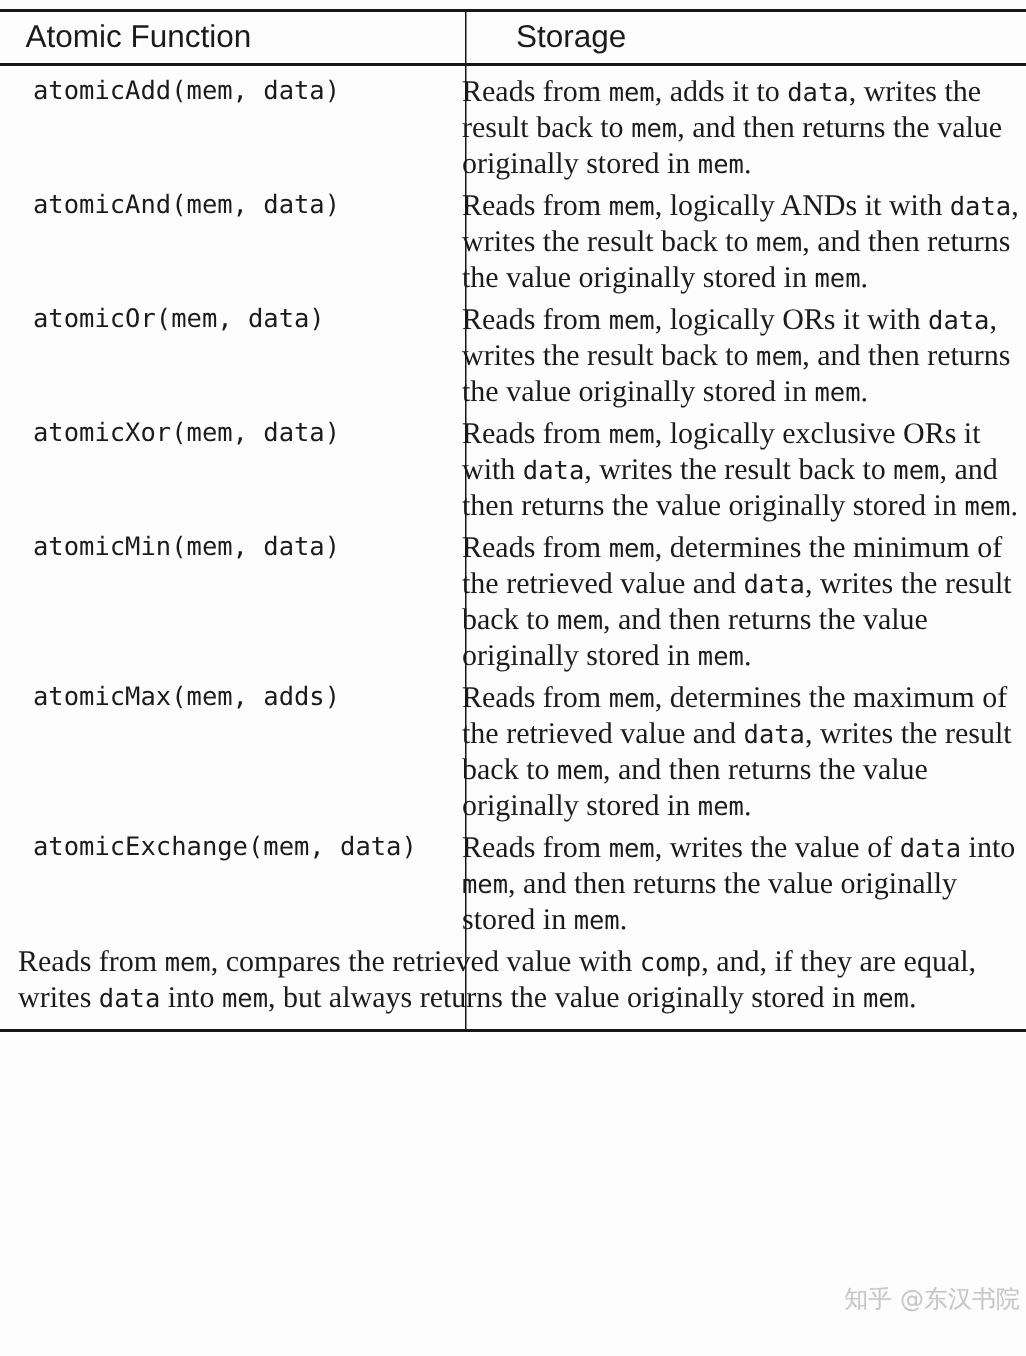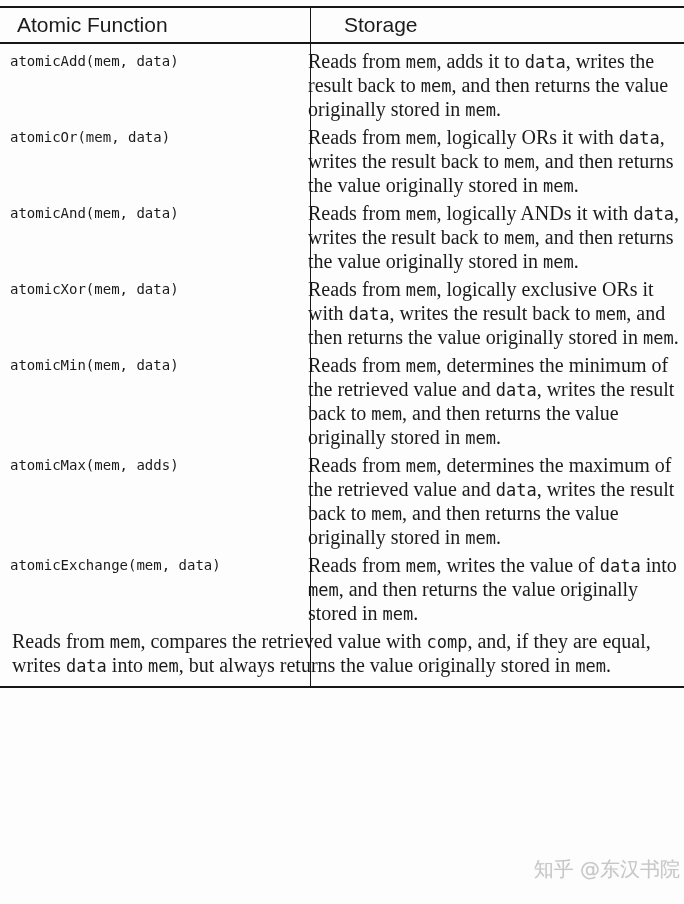--- a/index.html
+++ b/index.html
@@ -48,24 +48,24 @@
   }
   .tbody {
     padding: 6px 0 4px 0;
   }
   .row {
     display: flex;
     margin-bottom: 4px;
   }
   .cell-fn {
     width: 296px;
-    padding-left: 10px;
+    padding-left: 22px;
     box-sizing: border-box;
     font-family: "DejaVu Sans Mono", monospace;
-    font-size: 14px;
+    font-size: 17px;
     line-height: 23px;
     white-space: normal;
     word-break: normal;
   }
   .cell-bhv {
     flex: 1;
     padding-left: 12px;
     font-size: 20px;
     line-height: 23px;
   }
@@ -81,21 +81,21 @@
     text-align: center;
     font-size: 20px;
     line-height: 24px;
     margin-top: 44px;
   }
   .watermark {
     position: absolute;
     right: 4px;
     top: 856px;
     font-family: "DejaVu Sans", sans-serif;
-    font-size: 20px;
+    font-size: 16px;
     color: #c7c7c7;
     text-shadow: 0 0 1px #e9e9e9;
     white-space: nowrap;
   }
 </style>
 </head>
 <body>
 
 <div class="page">
 
@@ -106,26 +106,26 @@
       <div class="hcell-left">Atomic Function</div>
       <div class="hcell-right">Storage</div>
     </div>
 
     <div class="tbody" id="table-body">
         <div class="row">
           <div class="cell-fn">atomicAdd(mem, data)</div>
           <div class="cell-bhv"><span>Reads from </span><span class="mono">mem</span><span>, adds it to </span><span class="mono">data</span><span>, writes the result back to </span><span class="mono">mem</span><span>, and then returns the value originally stored in </span><span class="mono">mem</span><span>.</span></div>
         </div>
         <div class="row">
+          <div class="cell-fn">atomicAnd(mem, data)</div>
+          <div class="cell-bhv"><span>Reads from </span><span class="mono">mem</span><span>, logically ANDs it with </span><span class="mono">data</span><span>, writes the result back to </span><span class="mono">mem</span><span>, and then returns the value originally stored in </span><span class="mono">mem</span><span>.</span></div>
+        </div>
+        <div class="row">
           <div class="cell-fn">atomicOr(mem, data)</div>
           <div class="cell-bhv"><span>Reads from </span><span class="mono">mem</span><span>, logically ORs it with </span><span class="mono">data</span><span>, writes the result back to </span><span class="mono">mem</span><span>, and then returns the value originally stored in </span><span class="mono">mem</span><span>.</span></div>
-        </div>
-        <div class="row">
-          <div class="cell-fn">atomicAnd(mem, data)</div>
-          <div class="cell-bhv"><span>Reads from </span><span class="mono">mem</span><span>, logically ANDs it with </span><span class="mono">data</span><span>, writes the result back to </span><span class="mono">mem</span><span>, and then returns the value originally stored in </span><span class="mono">mem</span><span>.</span></div>
         </div>
         <div class="row">
           <div class="cell-fn">atomicXor(mem, data)</div>
           <div class="cell-bhv"><span>Reads from </span><span class="mono">mem</span><span>, logically exclusive ORs it with </span><span class="mono">data</span><span>, writes the result back to </span><span class="mono">mem</span><span>, and then returns the value originally stored in </span><span class="mono">mem</span><span>.</span></div>
         </div>
         <div class="row">
           <div class="cell-fn">atomicMin(mem, data)</div>
           <div class="cell-bhv"><span>Reads from </span><span class="mono">mem</span><span>, determines the minimum of the retrieved value and </span><span class="mono">data</span><span>, writes the result back to </span><span class="mono">mem</span><span>, and then returns the value originally stored in </span><span class="mono">mem</span><span>.</span></div>
         </div>
         <div class="row">

